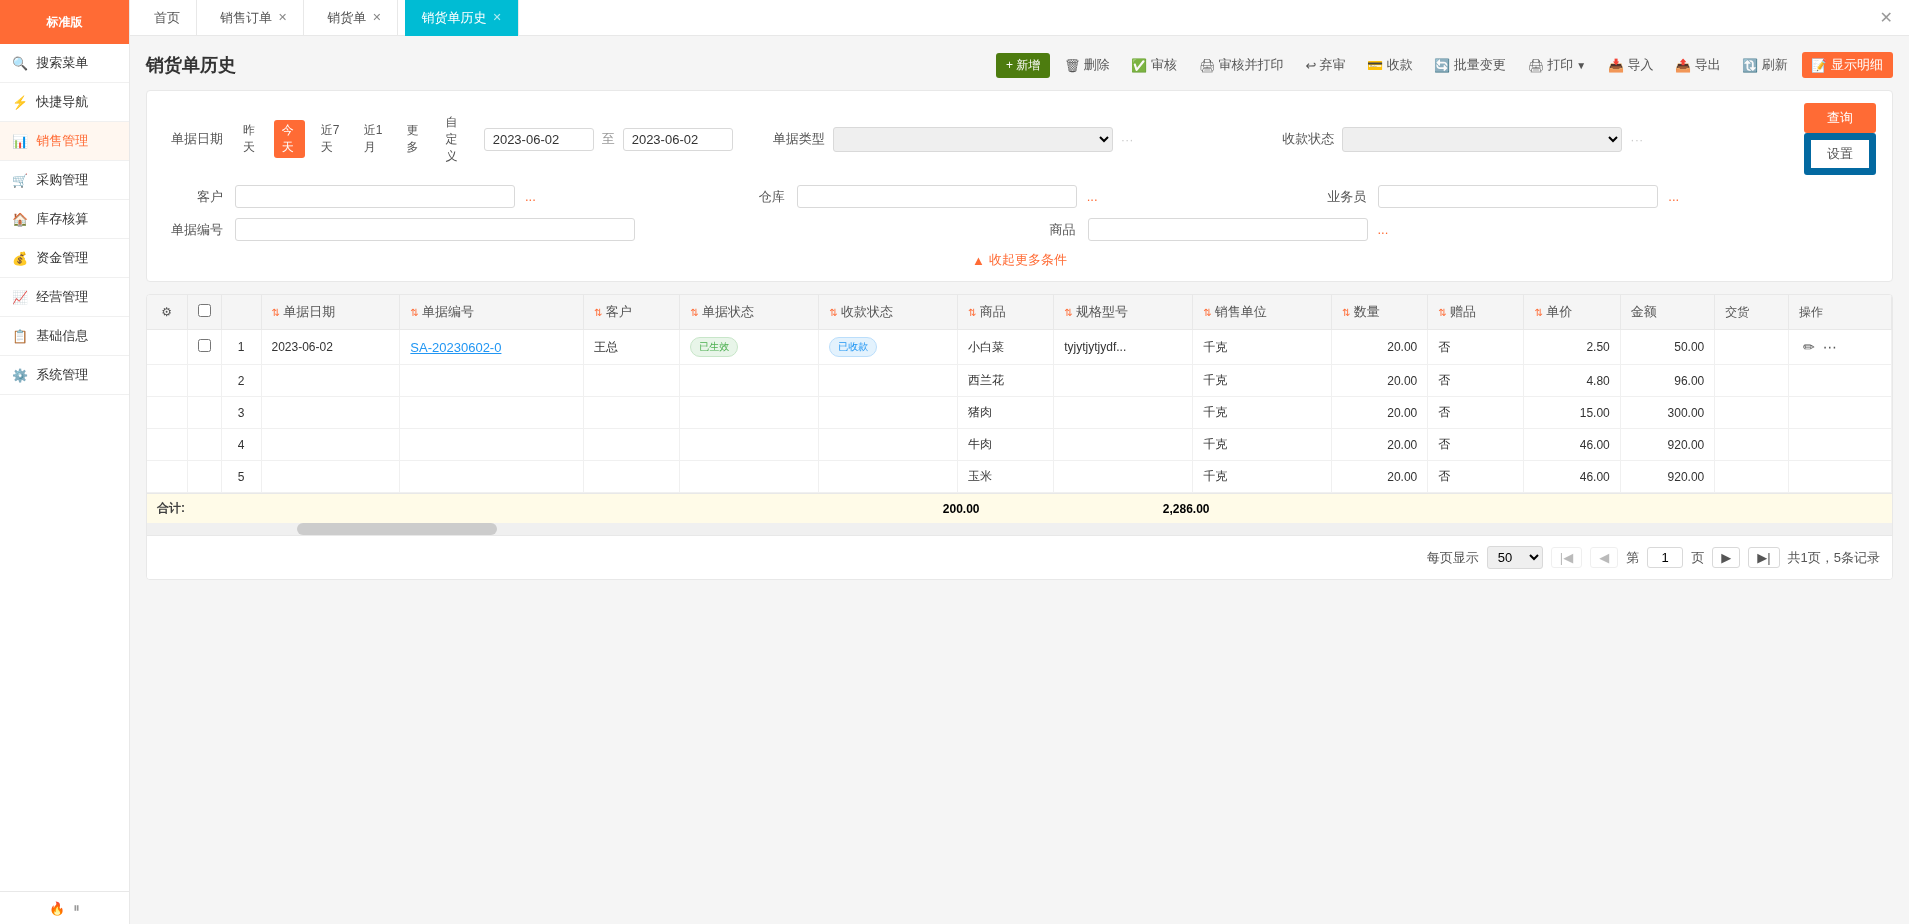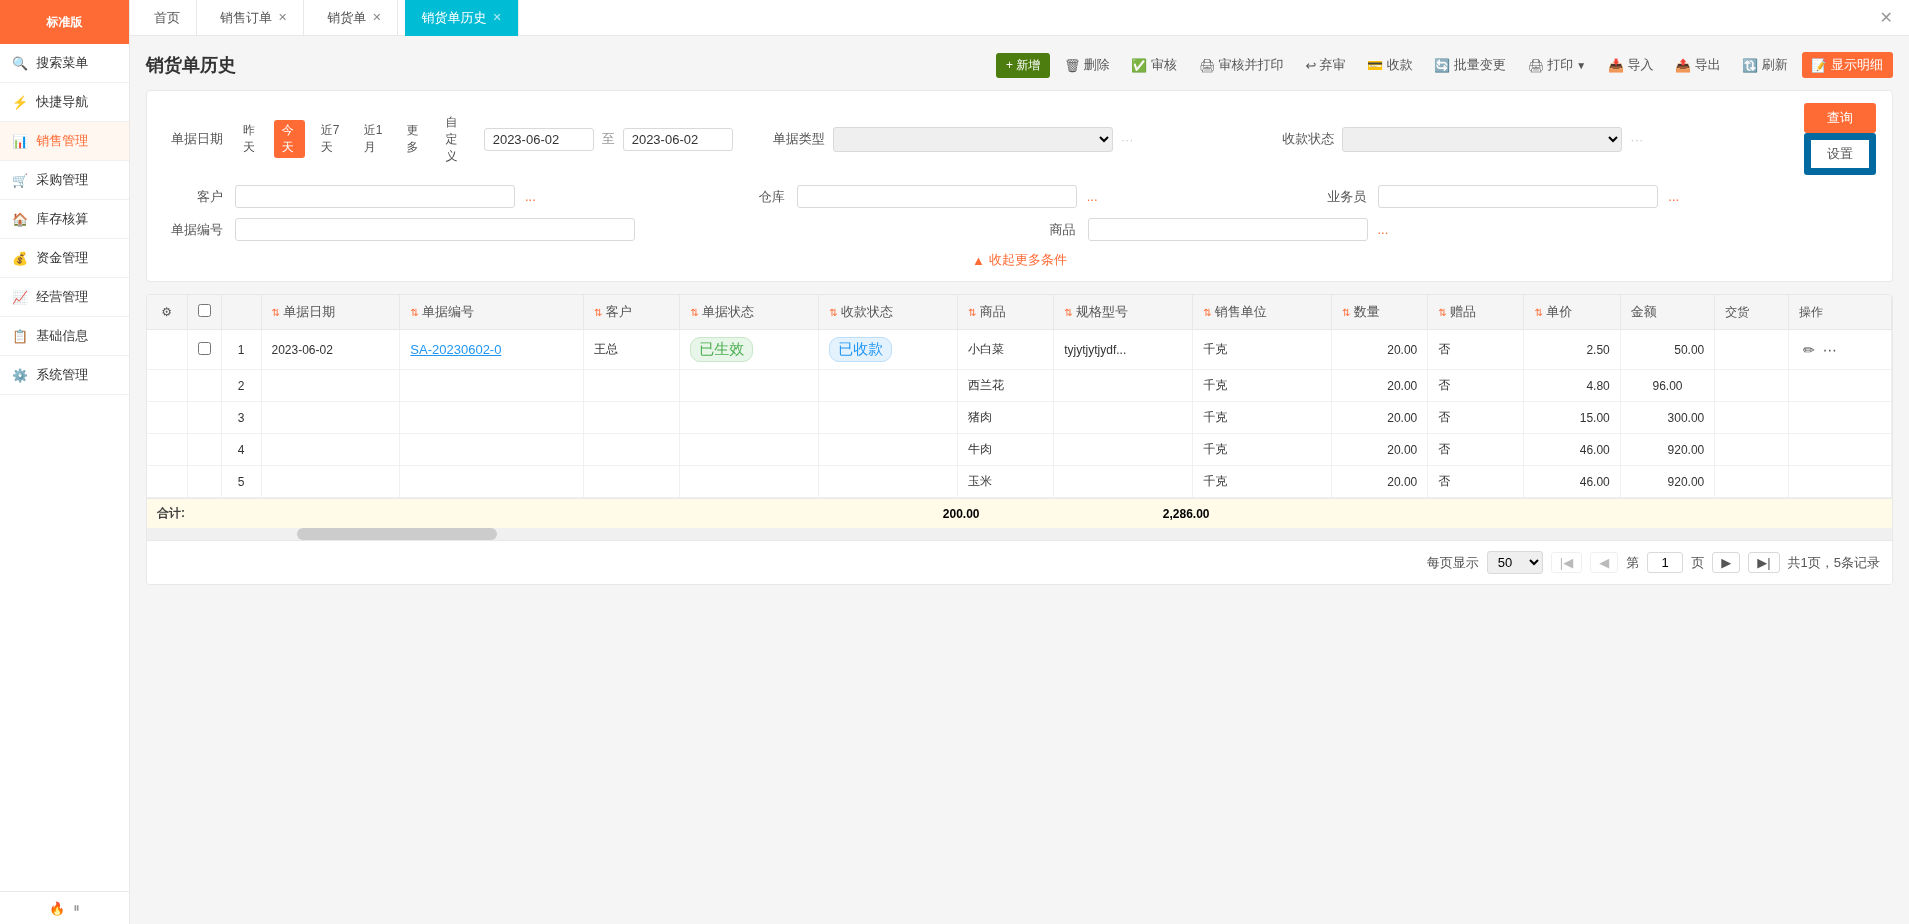--- a/index.html
+++ b/index.html
@@ -275,21 +275,21 @@
       padding: 7px 10px;
       color: #333;
       border-right: 1px solid #f0f0f0;
       font-size: 12px;
       white-space: nowrap;
     }
     .status-badge {
       display: inline-block;
       padding: 2px 8px;
       border-radius: 10px;
-      font-size: 15px;
+      font-size: 10px;
     }
     .status-effective {
       background: #e8f5e9;
       color: #4caf50;
       border: 1px solid #c8e6c9;
     }
     .status-paid {
       background: #e3f2fd;
       color: #2196f3;
       border: 1px solid #bbdefb;
@@ -636,21 +636,21 @@
       <td></td>
       <td></td>
       <td></td>
       <td></td>
       <td>西兰花</td>
       <td></td>
       <td>千克</td>
       <td style="text-align:right;">20.00</td>
       <td>否</td>
       <td style="text-align:right;">4.80</td>
-      <td style="text-align:center;">96.00</td>
+      <td style="text-align:right;">96.00</td>
       <td></td>
       <td></td>
     </tr>
             <tr>
       <td class="col-setting"></td>
       <td class="col-checkbox"></td>
       <td class="col-num">3</td>
       <td></td>
       <td></td>
       <td></td>

